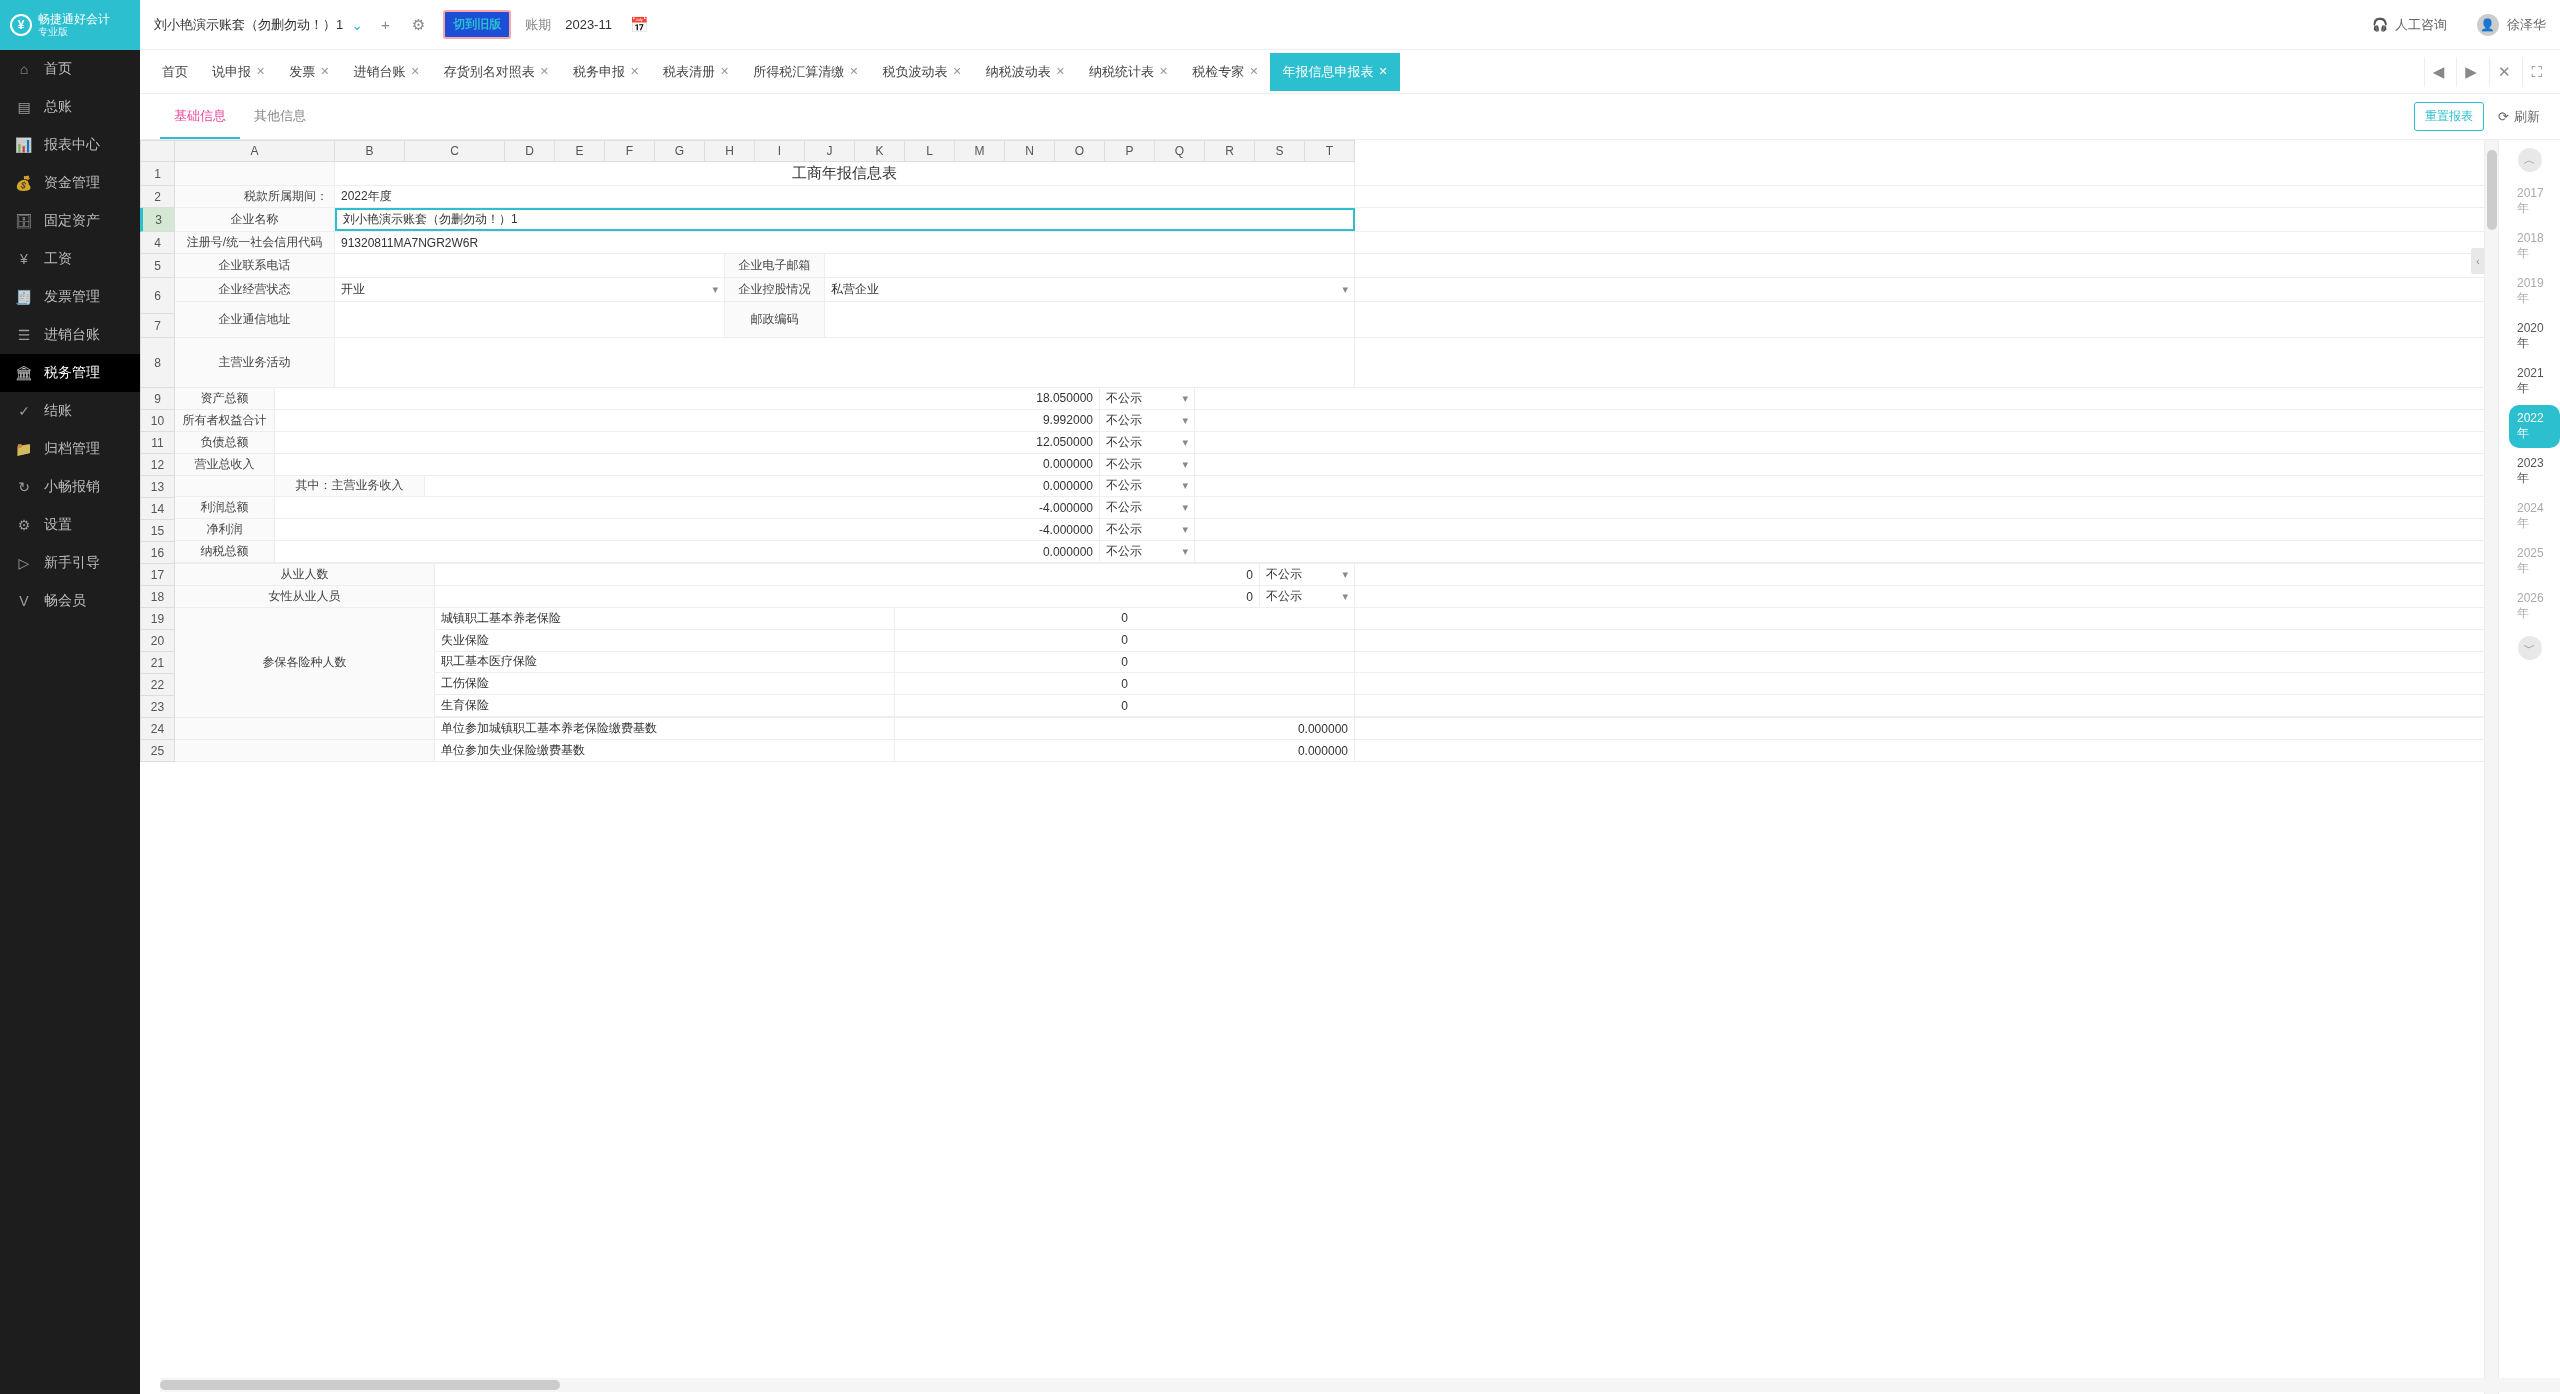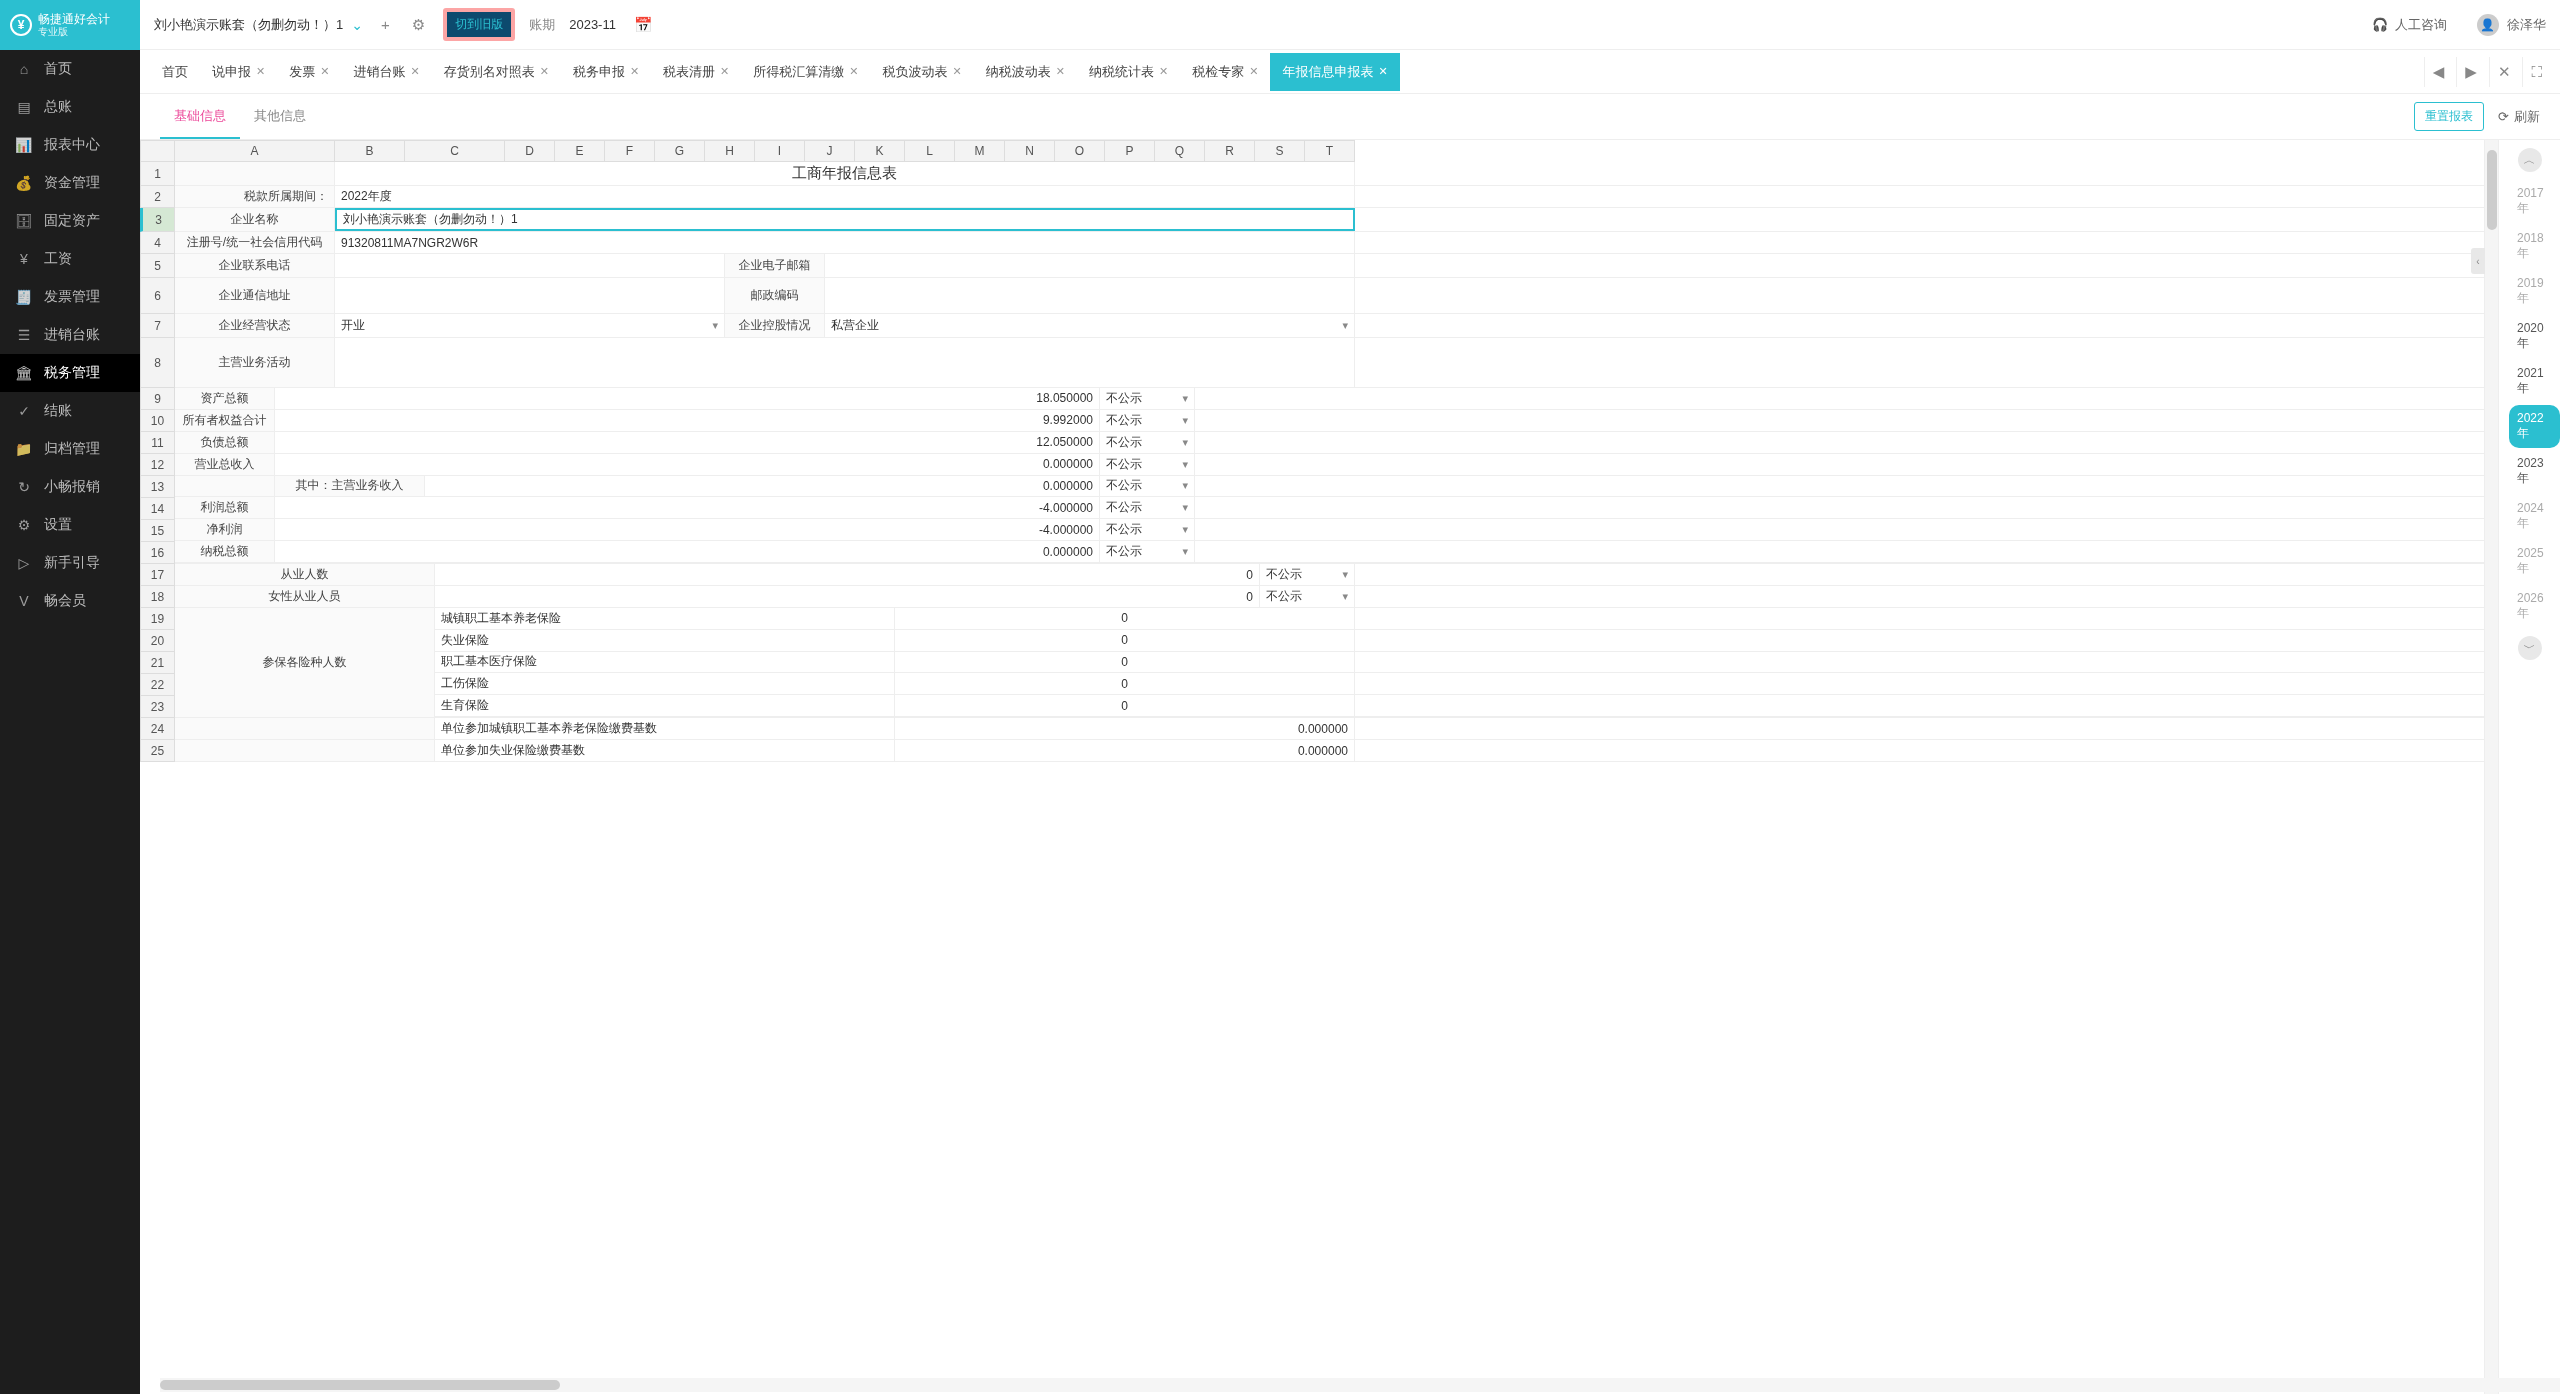--- a/index.html
+++ b/index.html
@@ -11,21 +11,21 @@
 .sidebar-logo-text { display: flex; flex-direction: column; line-height: 1.1; }
 .sidebar-logo-sub { font-size: 10px; opacity: 0.85; }
 .sidebar-item { display: flex; align-items: center; gap: 12px; padding: 10px 16px; cursor: pointer; color: #bbb; font-size: 14px; }
 .sidebar-item.active { background: #000; color: #fff; }
 .sidebar-icon { width: 16px; height: 16px; display: inline-flex; align-items: center; justify-content: center; opacity: 0.8; }
 .main { flex: 1; display: flex; flex-direction: column; min-width: 0; }
 .topbar { height: 50px; display: flex; align-items: center; padding: 0 14px; border-bottom: 1px solid #eee; gap: 14px; }
 .account-select { display: flex; align-items: center; gap: 8px; color: #333; font-size: 13px; }
 .chevron-down { color: #2bbfd0; font-size: 14px; }
 .icon-btn { color: #888; cursor: pointer; font-size: 15px; padding: 2px 4px; }
-.old-version-btn { border: 4px solid #fca5a5; color: #2bbfd0; background: #0c4a6e; padding: 4px 8px; border-radius: 3px; font-size: 12px; cursor: pointer; }
+.old-version-btn { border: 2px solid #fca5a5; color: #2bbfd0; background: #1d4ed8; padding: 4px 8px; border-radius: 3px; font-size: 12px; cursor: pointer; font-weight: bold; }
 .period-label { color: #888; font-size: 13px; }
 .period-value { color: #333; }
 .spacer { flex: 1; }
 .support-link { display: flex; align-items: center; gap: 6px; color: #666; font-size: 13px; cursor: pointer; }
 .user-area { display: flex; align-items: center; gap: 8px; color: #666; margin-left: 16px; }
 .avatar { width: 22px; height: 22px; background: #ccc; border-radius: 50%; display: flex; align-items: center; justify-content: center; color: #fff; font-size: 12px; }
 .tabbar { height: 44px; display: flex; align-items: center; border-bottom: 1px solid #eee; padding: 0 10px; gap: 2px; position: relative; }
 .tab { padding: 10px 12px; font-size: 13px; color: #444; cursor: pointer; display: flex; align-items: center; gap: 5px; white-space: nowrap; }
 .tab .close { color: #999; font-size: 11px; }
 .tab.active { background: #2bbfd0; color: #fff; }
@@ -313,31 +313,31 @@
               <div class="crow" style="height:22px">
                 <div class="cell label" style="width:160px">注册号/统一社会信用代码</div>
                 <div class="cell " style="width:1020px">91320811MA7NGR2W6R</div>
               </div>
               <div class="crow" style="height:24px">
                 <div class="cell label" style="width:160px">企业联系电话</div>
                 <div class="cell " style="width:390px"></div>
                 <div class="cell label" style="width:100px">企业电子邮箱</div>
                 <div class="cell " style="width:530px"></div>
               </div>
+              <div class="crow" style="height:24px">
+                <div class="cell label" style="width:160px">企业经营状态</div>
+                <div class="cell dd" style="width:390px">开业</div>
+                <div class="cell label" style="width:100px">企业控股情况</div>
+                <div class="cell dd ralign" style="width:530px">私营企业</div>
+              </div>
               <div class="crow" style="height:36px">
                 <div class="cell label" style="width:160px">企业通信地址</div>
                 <div class="cell " style="width:390px"></div>
                 <div class="cell label" style="width:100px">邮政编码</div>
                 <div class="cell " style="width:530px"></div>
-              </div>
-              <div class="crow" style="height:24px">
-                <div class="cell label" style="width:160px">企业经营状态</div>
-                <div class="cell dd" style="width:390px">开业</div>
-                <div class="cell label" style="width:100px">企业控股情况</div>
-                <div class="cell dd ralign" style="width:530px">私营企业</div>
               </div>
               <div class="crow" style="height:50px">
                 <div class="cell label" style="width:160px">主营业务活动</div>
                 <div class="cell " style="width:1020px"></div>
               </div>
               <div class="crow" style="height:176px;position:relative">
   <div style="flex:1;display:flex;flex-direction:column">
                   <div class="crow" style="height:22px">
                     <div class="cell label" style="width:100px">资产总额</div>
                     <div class="cell ralign" style="width:825px">18.050000</div>

